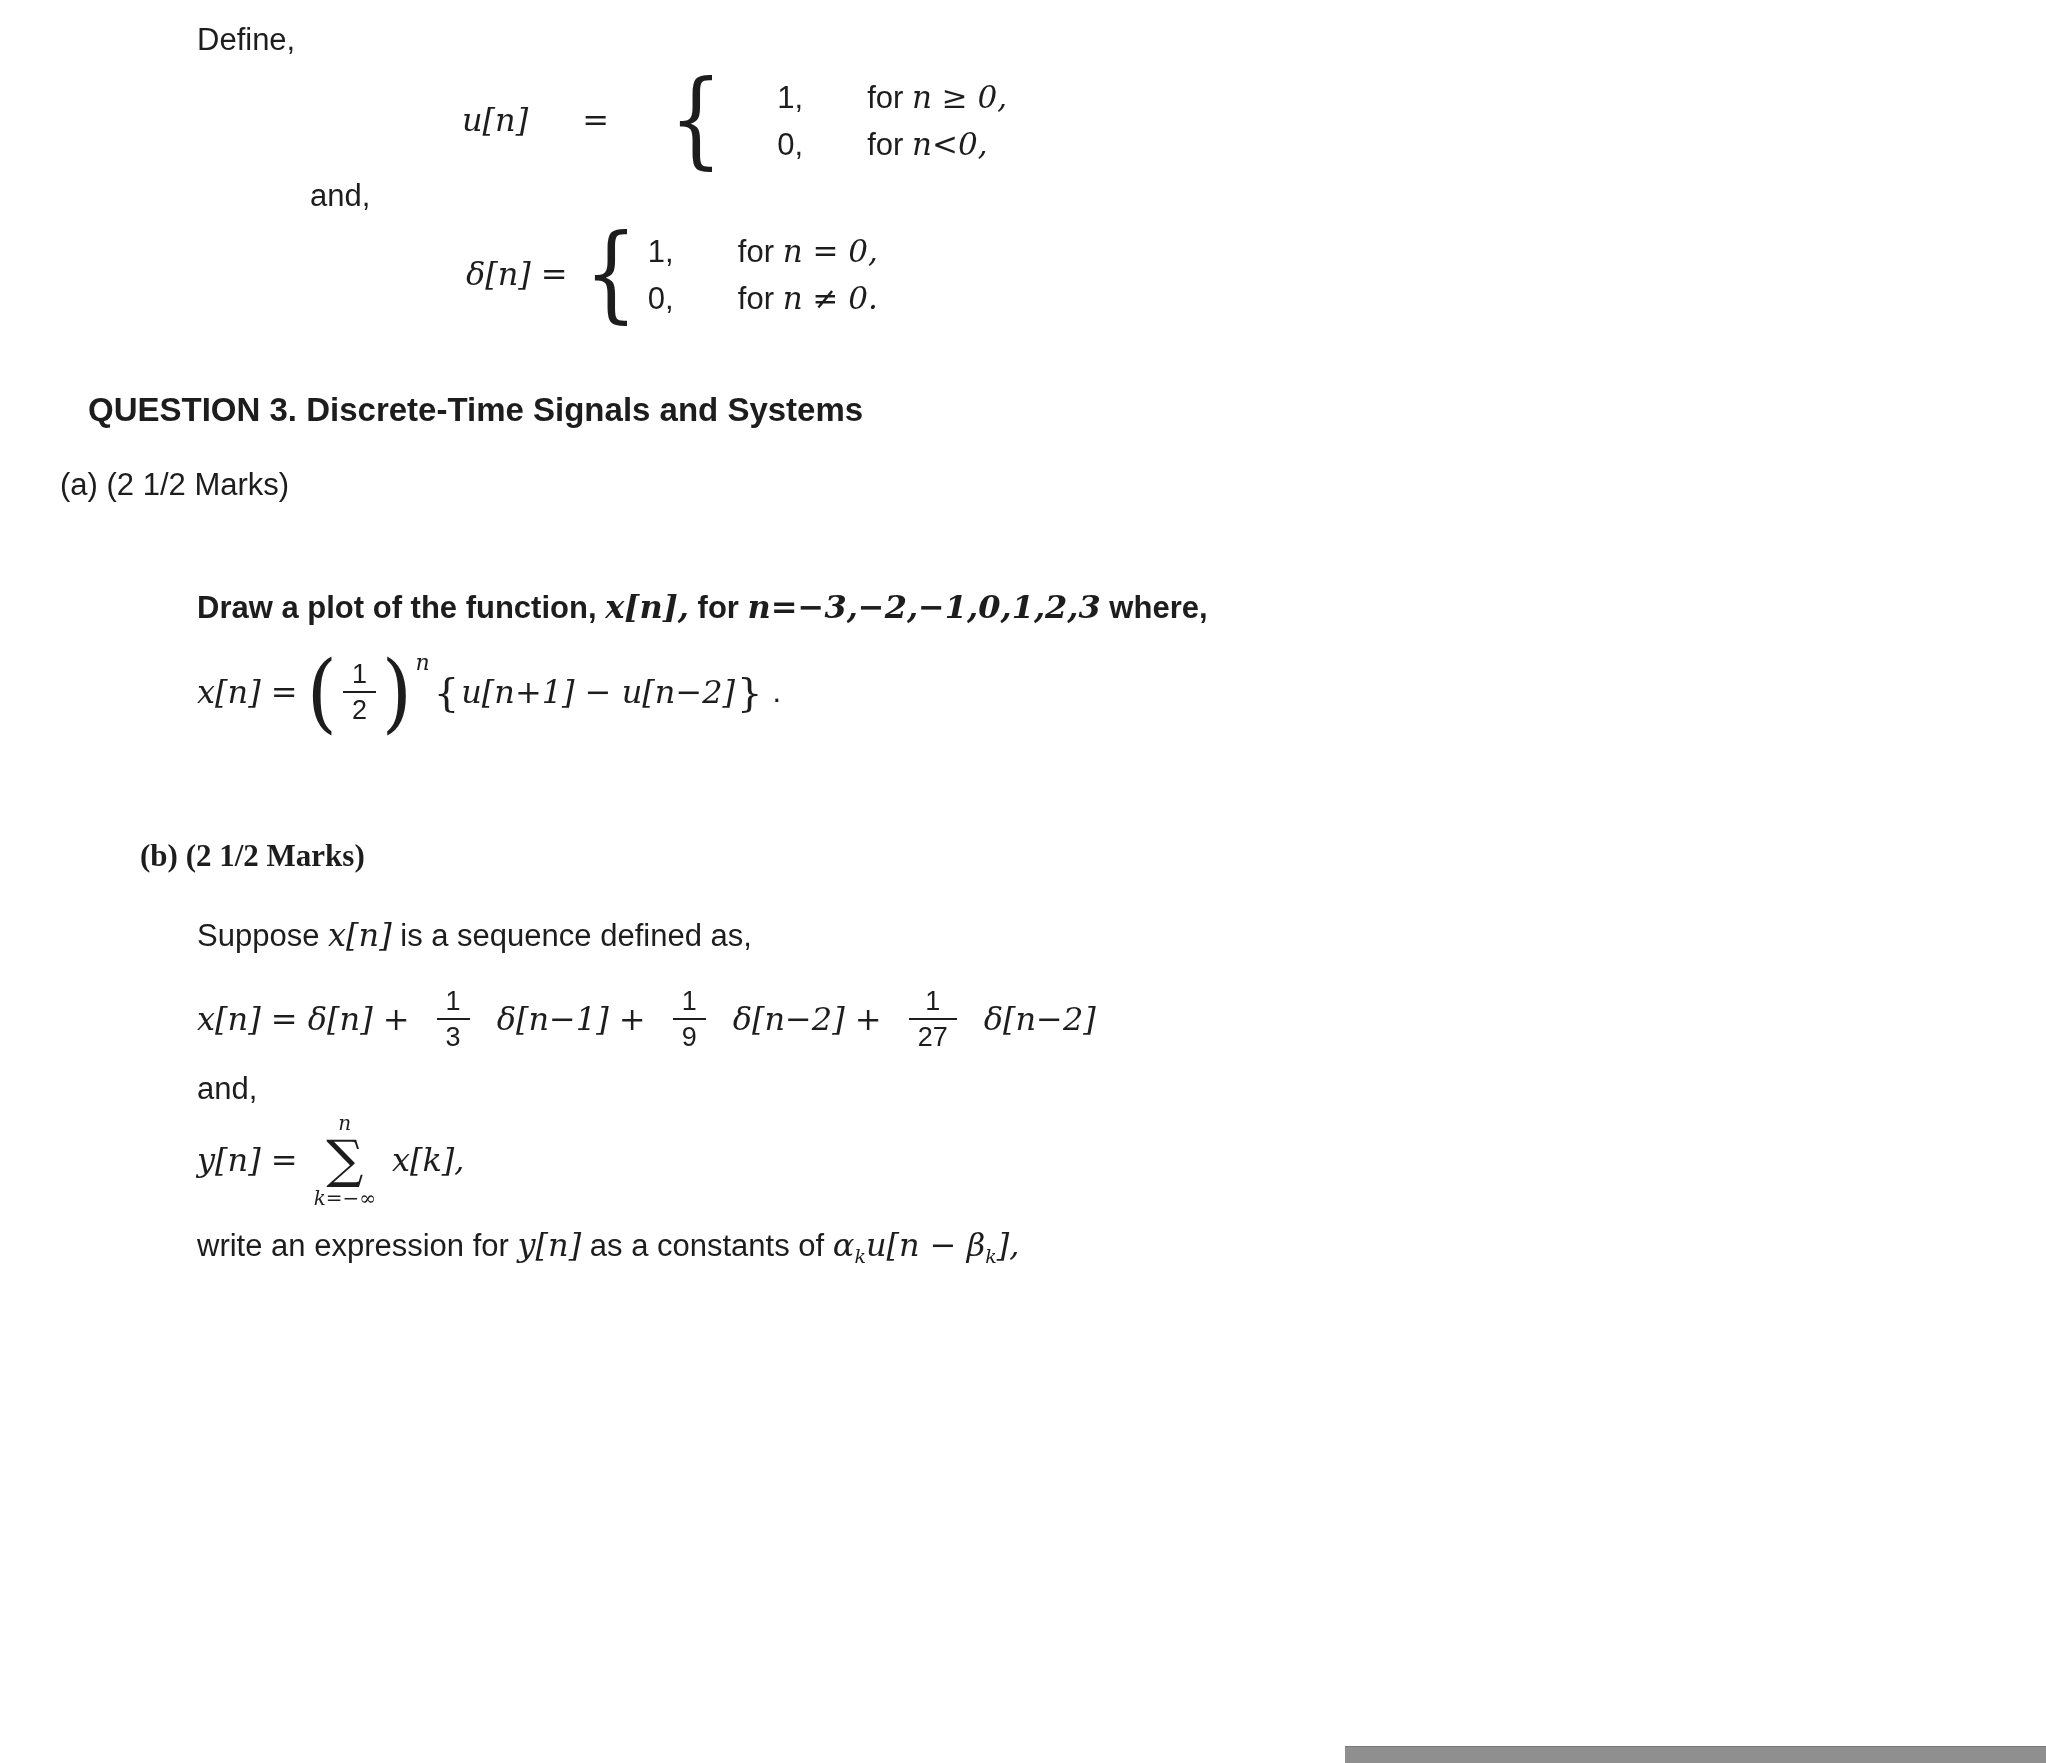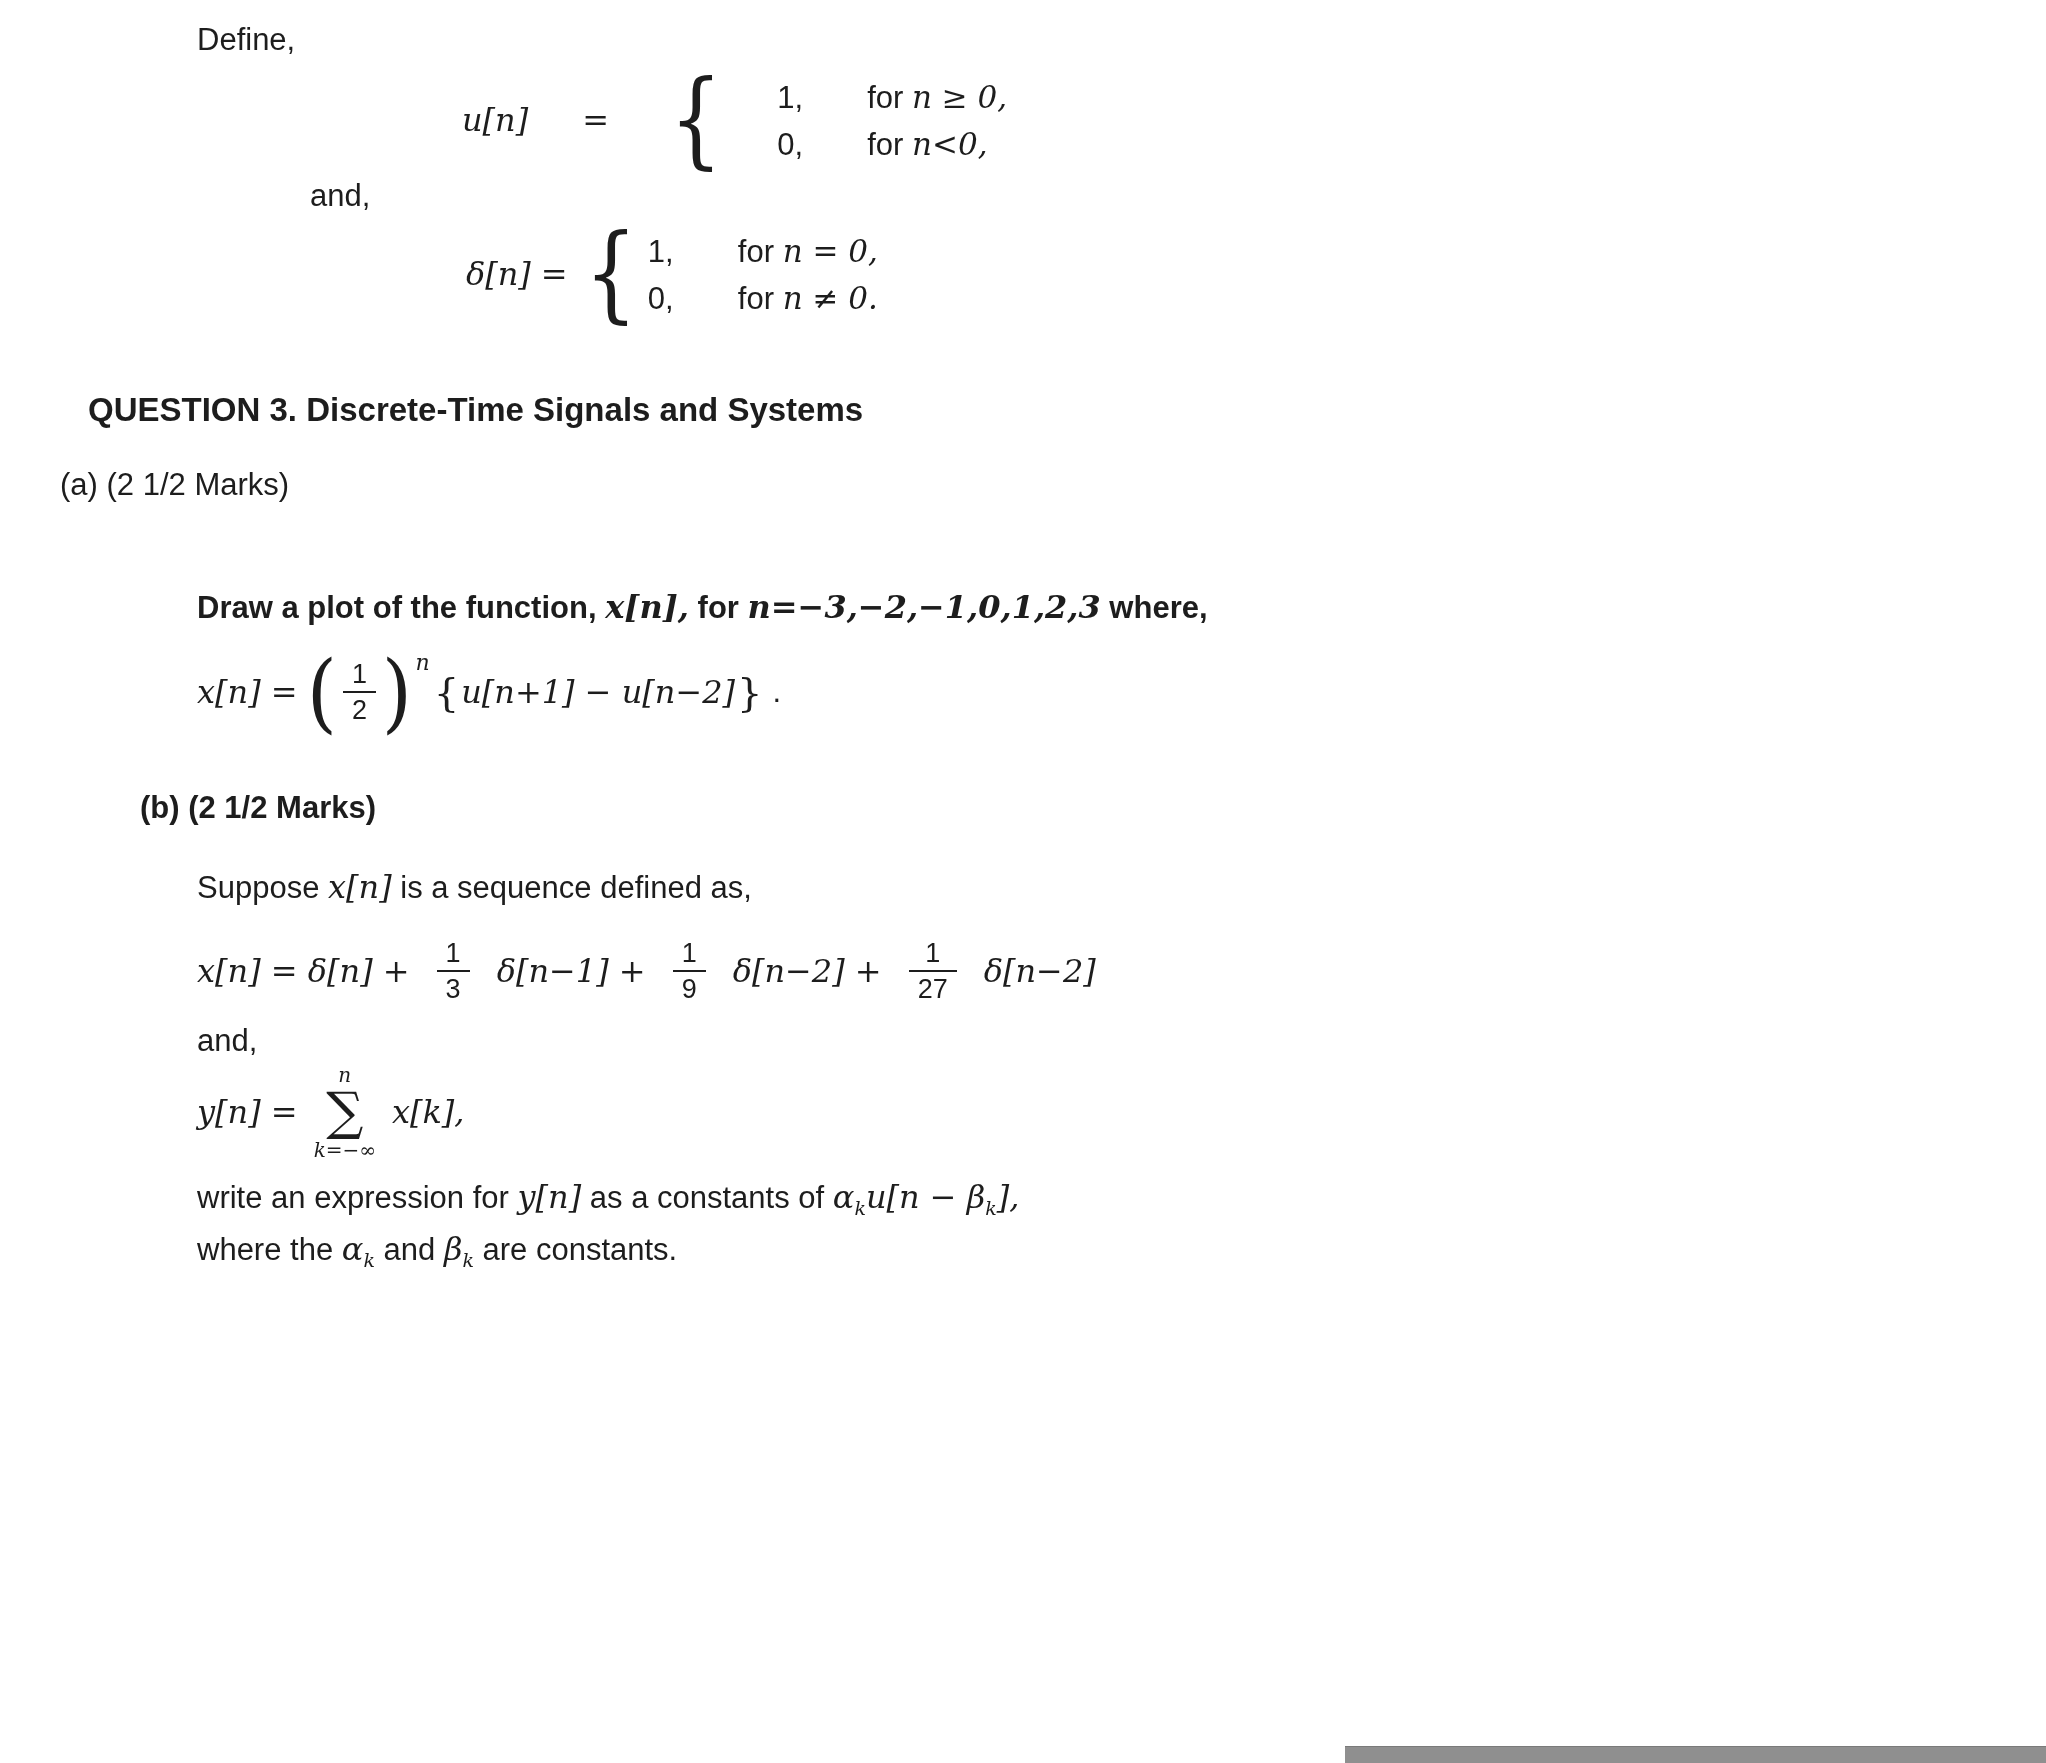--- a/index.html
+++ b/index.html
@@ -20,21 +20,21 @@
   .math {
     font-family: "DejaVu Serif", "Liberation Serif", serif;
     font-style: italic;
     font-size: 32px;
   }
   .upright { font-style: normal; text-align: center; }
 
   .define-label   { margin-left: 197px; }
   .heading        { margin-left: 88px;  margin-top: 70px; font-size: 33px; font-weight: bold; }
   .part-label-a   { margin-left: 60px; margin-top: 38px; font-weight: normal; }
-  .part-label-b   { margin-left: 140px; margin-top: 48px; font-weight: bold; }
+  .part-label-b   { margin-left: 140px; margin-top: 96px; font-weight: bold; font-family: Liberation Serif, serif; }
   .para-a         { margin-left: 197px; margin-top: 85px; font-weight: bold; }
   .para-b         { margin-left: 197px; margin-top: 42px; }
   .and-1          { margin-left: 310px; margin-top: 10px; }
   .and-2          { margin-left: 197px; margin-top: 13px; }
   .write-line     { margin-left: 197px; margin-top: 18px; }
   .where-line     { margin-left: 197px; margin-top: 14px; }
 
   .eq { display: flex; align-items: center; }
   .eq-u  { margin-left: 462px; margin-top: 14px; gap: 44px; }
   .eq-d  { margin-left: 466px; margin-top: 12px; }
@@ -210,23 +210,16 @@
     <span class="math">x[k],</span>
   </div>
 
   <p class="block write-line">
     <span class="upright">write an expression for</span>
     <span class="math">y[n]</span>
     <span class="upright">as a constants of</span>
     <span><span class="math">α</span><sub class="math msub">k</sub><span class="math">u[n − β</span><sub class="math msub">k</sub><span class="math">],</span></span>
   </p>
 
-  <p class="block where-line">
-    <span class="upright">where the</span>
-    <span><span class="math">α</span><sub class="math msub">k</sub></span>
-    <span class="upright">and</span>
-    <span><span class="math">β</span><sub class="math msub">k</sub></span>
-    <span class="upright">are constants.</span>
-  </p>
 
   <div class="scrollbar-h"></div>
 
 </div>
 
 </body></html>

